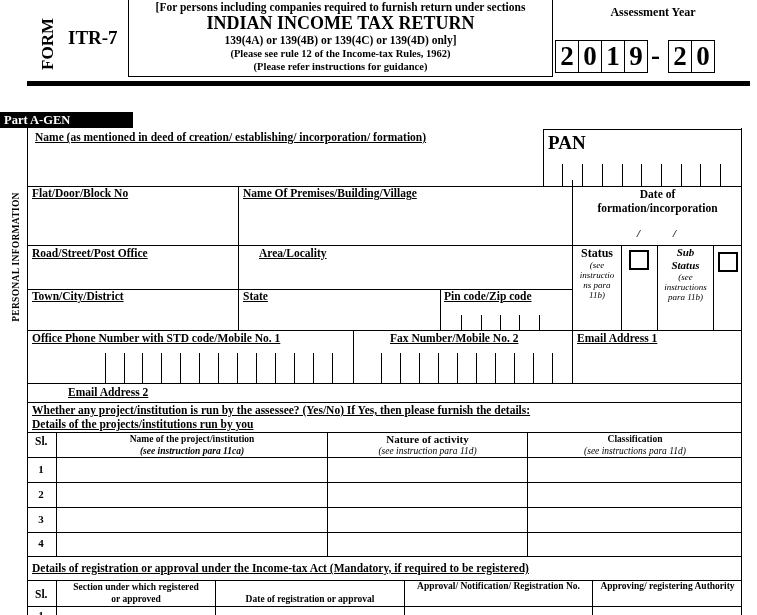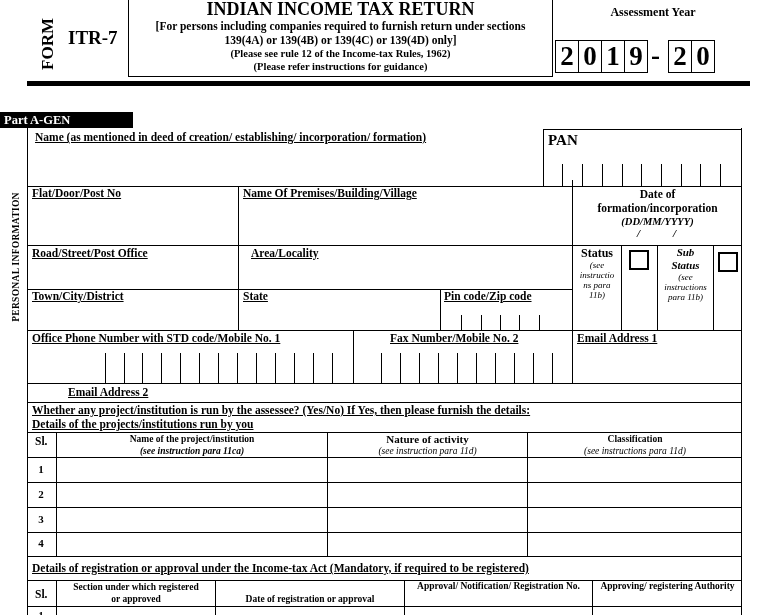--- a/index.html
+++ b/index.html
@@ -21,22 +21,22 @@
 </style>
 </head>
 <body>
 
 <div class="abs b" style="left:36px;top:18px;width:20px;height:50px;">
   <div style="position:absolute;left:-14px;top:16px;transform:rotate(-90deg);font-size:17px;font-weight:bold;">FORM</div>
 </div>
 <div class="abs b" style="left:68px;top:27px;font-size:19px;">ITR-7</div>
 
 <div class="abs" style="left:128px;top:0;width:425px;height:77px;border-left:1px solid #000;border-right:1px solid #000;border-bottom:1px solid #000;">
+  <div class="center b" style="font-size:11.5px;line-height:14px;">[For persons including companies required to furnish return under sections</div>
   <div class="center b" style="font-size:18px;line-height:19px;margin-top:0;">INDIAN INCOME TAX RETURN</div>
-  <div class="center b" style="font-size:11.5px;line-height:14px;">[For persons including companies required to furnish return under sections</div>
   <div class="center b" style="font-size:11.5px;line-height:14px;">139(4A) or 139(4B) or 139(4C) or 139(4D) only]</div>
   <div class="center b" style="font-size:10.5px;line-height:13px;">(Please see rule 12 of the Income-tax Rules, 1962)</div>
   <div class="center b" style="font-size:10.5px;line-height:13px;">(Please refer instructions for guidance)</div>
 </div>
 
 <div class="abs b center" style="left:553px;top:5px;width:200px;font-size:12px;">Assessment Year</div>
 <div class="yr" style="left:555px;width:24px;">2</div>
 <div class="yr" style="left:578px;width:24px;">0</div>
 <div class="yr" style="left:601px;width:24px;">1</div>
 <div class="yr" style="left:624px;width:24px;">9</div>
@@ -88,52 +88,51 @@
 <div class="vl" style="left:56px;top:580px;height:35px;"></div>
 <div class="vl" style="left:215px;top:580px;height:35px;"></div>
 <div class="vl" style="left:404px;top:580px;height:35px;"></div>
 <div class="vl" style="left:592px;top:580px;height:35px;"></div>
 
 <div class="abs" style="left:28px;top:129px;width:515px;height:57px;">
   <div class="lbl" style="left:7px;top:2px;">Name (as mentioned in deed of creation/ establishing/ incorporation/ formation)</div>
 </div>
 
 <div class="abs" style="left:544px;top:130px;width:198px;height:56px;">
-  <div class="abs b" style="left:4px;top:2px;font-size:15px;">PAN</div>
+  <div class="abs b" style="left:4px;top:2px;font-size:19px;">PAN</div>
   <div class="tick" style="left:18px;top:34px;height:22px;"></div>
   <div class="tick" style="left:38px;top:34px;height:22px;"></div>
   <div class="tick" style="left:58px;top:34px;height:22px;"></div>
   <div class="tick" style="left:78px;top:34px;height:22px;"></div>
   <div class="tick" style="left:97px;top:34px;height:22px;"></div>
   <div class="tick" style="left:117px;top:34px;height:22px;"></div>
   <div class="tick" style="left:137px;top:34px;height:22px;"></div>
   <div class="tick" style="left:156px;top:34px;height:22px;"></div>
   <div class="tick" style="left:176px;top:34px;height:22px;"></div>
 </div>
 <div class="vl" style="left:572px;top:180px;height:6px;"></div>
 
 <div class="abs" style="left:28px;top:187px;width:210px;height:58px;">
-  <div class="lbl" style="left:4px;top:0;">Flat/Door/Post No</div>
+  <div class="lbl" style="left:4px;top:0;">Flat/Door/Block No</div>
 </div>
 <div class="abs" style="left:239px;top:187px;width:333px;height:58px;">
   <div class="lbl" style="left:4px;top:0;">Name Of Premises/Building/Village</div>
 </div>
 <div class="abs center" style="left:573px;top:187px;width:169px;height:58px;">
   <div class="b" style="font-size:11.5px;line-height:14px;">Date of</div>
   <div class="b" style="font-size:11.5px;line-height:14px;">formation/incorporation</div>
-  <div class="b" style="font-size:10.5px;line-height:13px;font-style:italic;">(DD/MM/YYYY)</div>
   <div class="abs b" style="left:64px;top:40px;font-size:11px;font-style:italic;">/</div>
   <div class="abs b" style="left:100px;top:40px;font-size:11px;font-style:italic;">/</div>
 </div>
 
 <div class="abs" style="left:28px;top:246px;width:210px;height:43px;">
   <div class="lbl" style="left:4px;top:1px;">Road/Street/Post Office</div>
 </div>
 <div class="abs" style="left:239px;top:246px;width:333px;height:43px;">
-  <div class="lbl" style="left:12px;top:1px;">Area/Locality</div>
+  <div class="lbl" style="left:20px;top:1px;">Area/Locality</div>
 </div>
 
 <div class="abs center" style="left:573px;top:246px;width:48px;height:84px;">
   <div class="b" style="font-size:12px;line-height:14px;">Status</div>
   <div class="it small" style="line-height:10px;">(see</div>
   <div class="it small" style="line-height:10px;">instructio</div>
   <div class="it small" style="line-height:10px;">ns para</div>
   <div class="it small" style="line-height:10px;">11b)</div>
 </div>
 <div class="chk" style="left:629px;top:250px;"></div>

